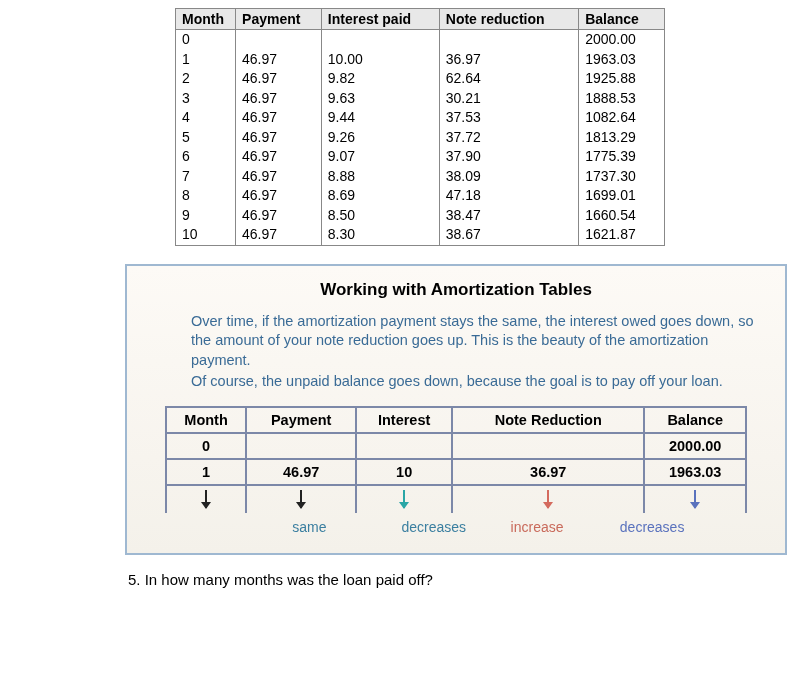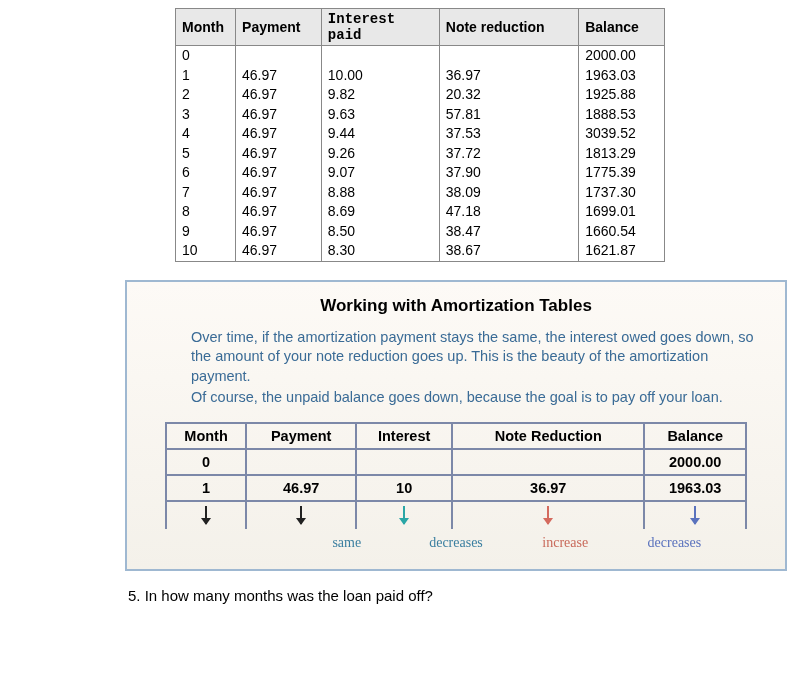--- a/index.html
+++ b/index.html
@@ -28,21 +28,21 @@
     }
     .top-table td {
       border-left: 1px solid #888;
       border-right: 1px solid #888;
       padding: 1px 6px;
       line-height: 1.25;
     }
     .top-table tr:last-child td { border-bottom: 1px solid #888; }
     .top-table .col-month { width: 56px; }
     .top-table .col-pay { width: 80px; }
-    .top-table .col-int { width: 110px; font-family: Liberation Mono, monospace; }
+    .top-table .col-int { width: 110px; }
     .top-table .col-red { width: 130px; }
     .top-table .col-bal { width: 80px; }
 
     .panel {
       margin: 18px 40px 0 125px;
       width: 662px;
       border: 2px solid #9fb8d1;
       background: linear-gradient(#fdfaf6, #f4f1ea);
       padding: 14px 20px 18px 20px;
     }
@@ -97,21 +97,21 @@
     .c-teal  { color: #2aa6a6; }
     .c-red   { color: #d46a5e; }
     .c-blue  { color: #5a72bd; }
 
     .summary-row {
       display: flex;
       font-size: 14px;
       margin-top: 6px;
       padding: 0 18px;
     }
-    .summary-row span { text-align: center; font-family: Liberation Serif, serif; }
+    .summary-row span { text-align: left; }
     .summary-row .s1 { flex: 1; }
     .summary-row .s2 { flex: 1; color: #3b7fa0; }
     .summary-row .s3 { flex: 1; color: #3b7fa0; }
     .summary-row .s4 { flex: 1; color: #c96a5b; }
     .summary-row .s5 { flex: 1; color: #5a72bd; }
 
     .question {
       margin: 16px 16px 0 128px;
       font-size: 15px;
     }
@@ -142,36 +142,36 @@
           <td>1</td>
           <td>46.97</td>
           <td>10.00</td>
           <td>36.97</td>
           <td>1963.03</td>
         </tr>
         <tr>
           <td>2</td>
           <td>46.97</td>
           <td>9.82</td>
-          <td>20.32</td>
+          <td>62.64</td>
           <td>1925.88</td>
         </tr>
         <tr>
           <td>3</td>
           <td>46.97</td>
           <td>9.63</td>
-          <td>57.81</td>
+          <td>30.21</td>
           <td>1888.53</td>
         </tr>
         <tr>
           <td>4</td>
           <td>46.97</td>
           <td>9.44</td>
           <td>37.53</td>
-          <td>3039.52</td>
+          <td>1082.64</td>
         </tr>
         <tr>
           <td>5</td>
           <td>46.97</td>
           <td>9.26</td>
           <td>37.72</td>
           <td>1813.29</td>
         </tr>
         <tr>
           <td>6</td>

